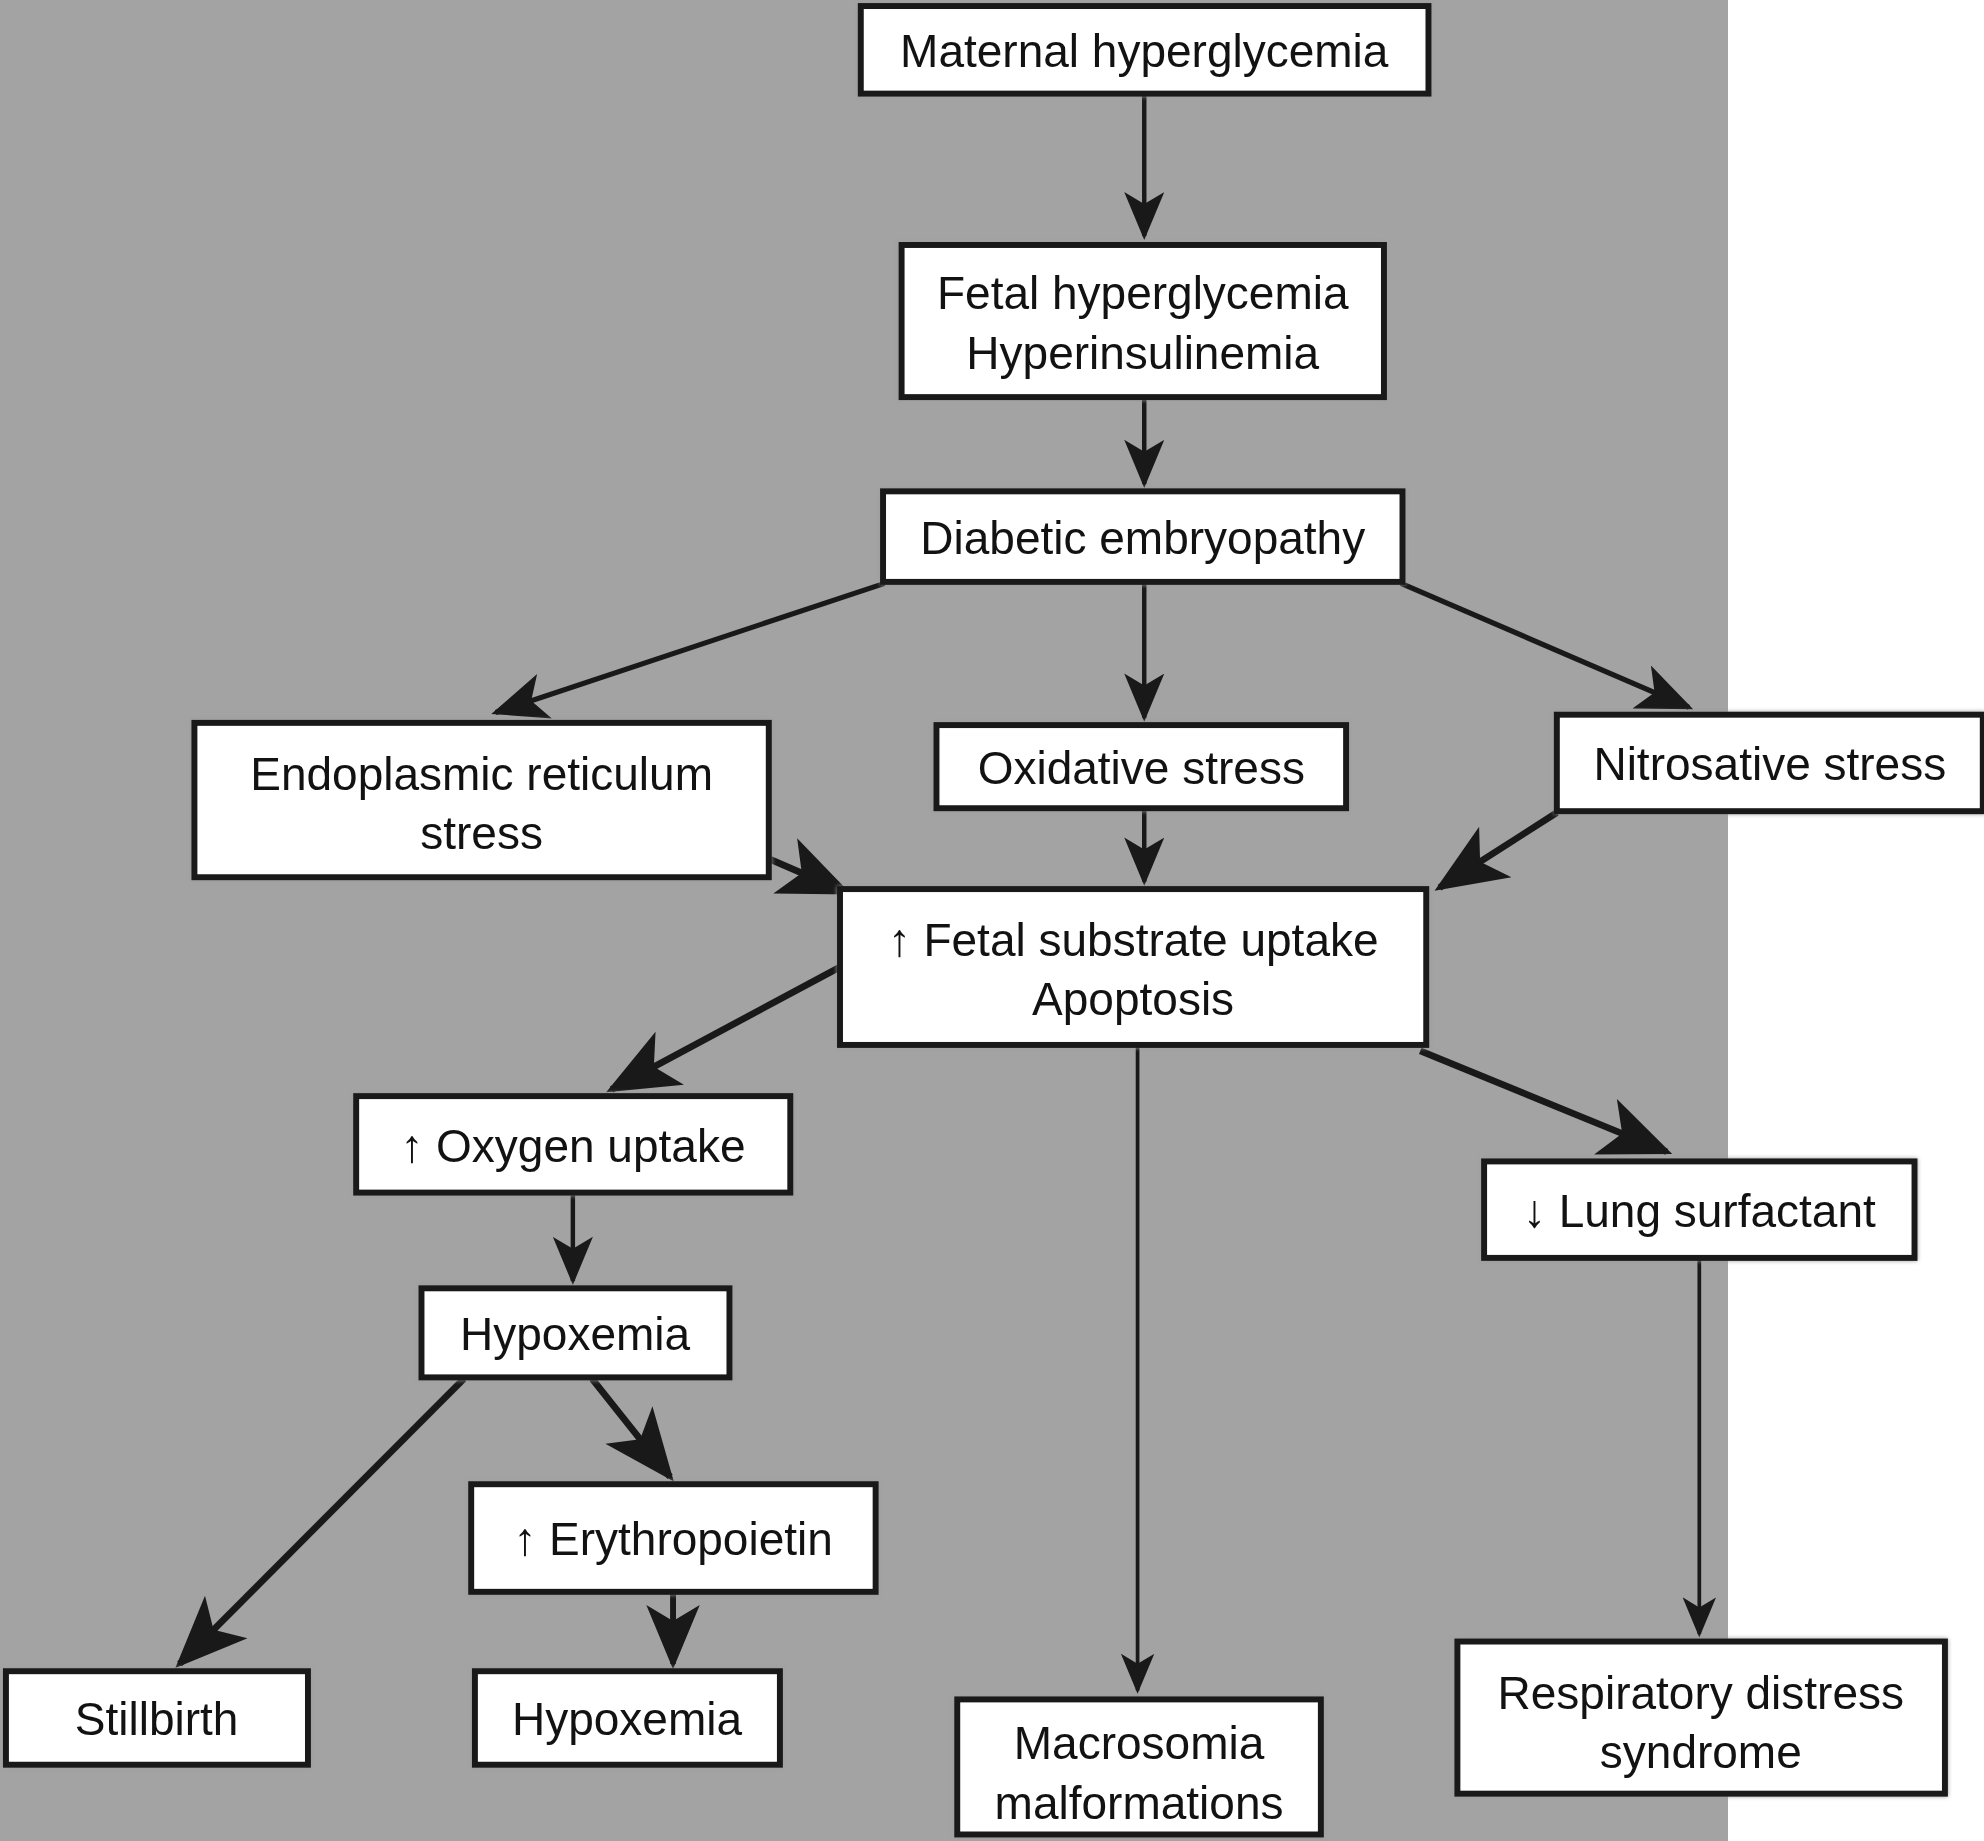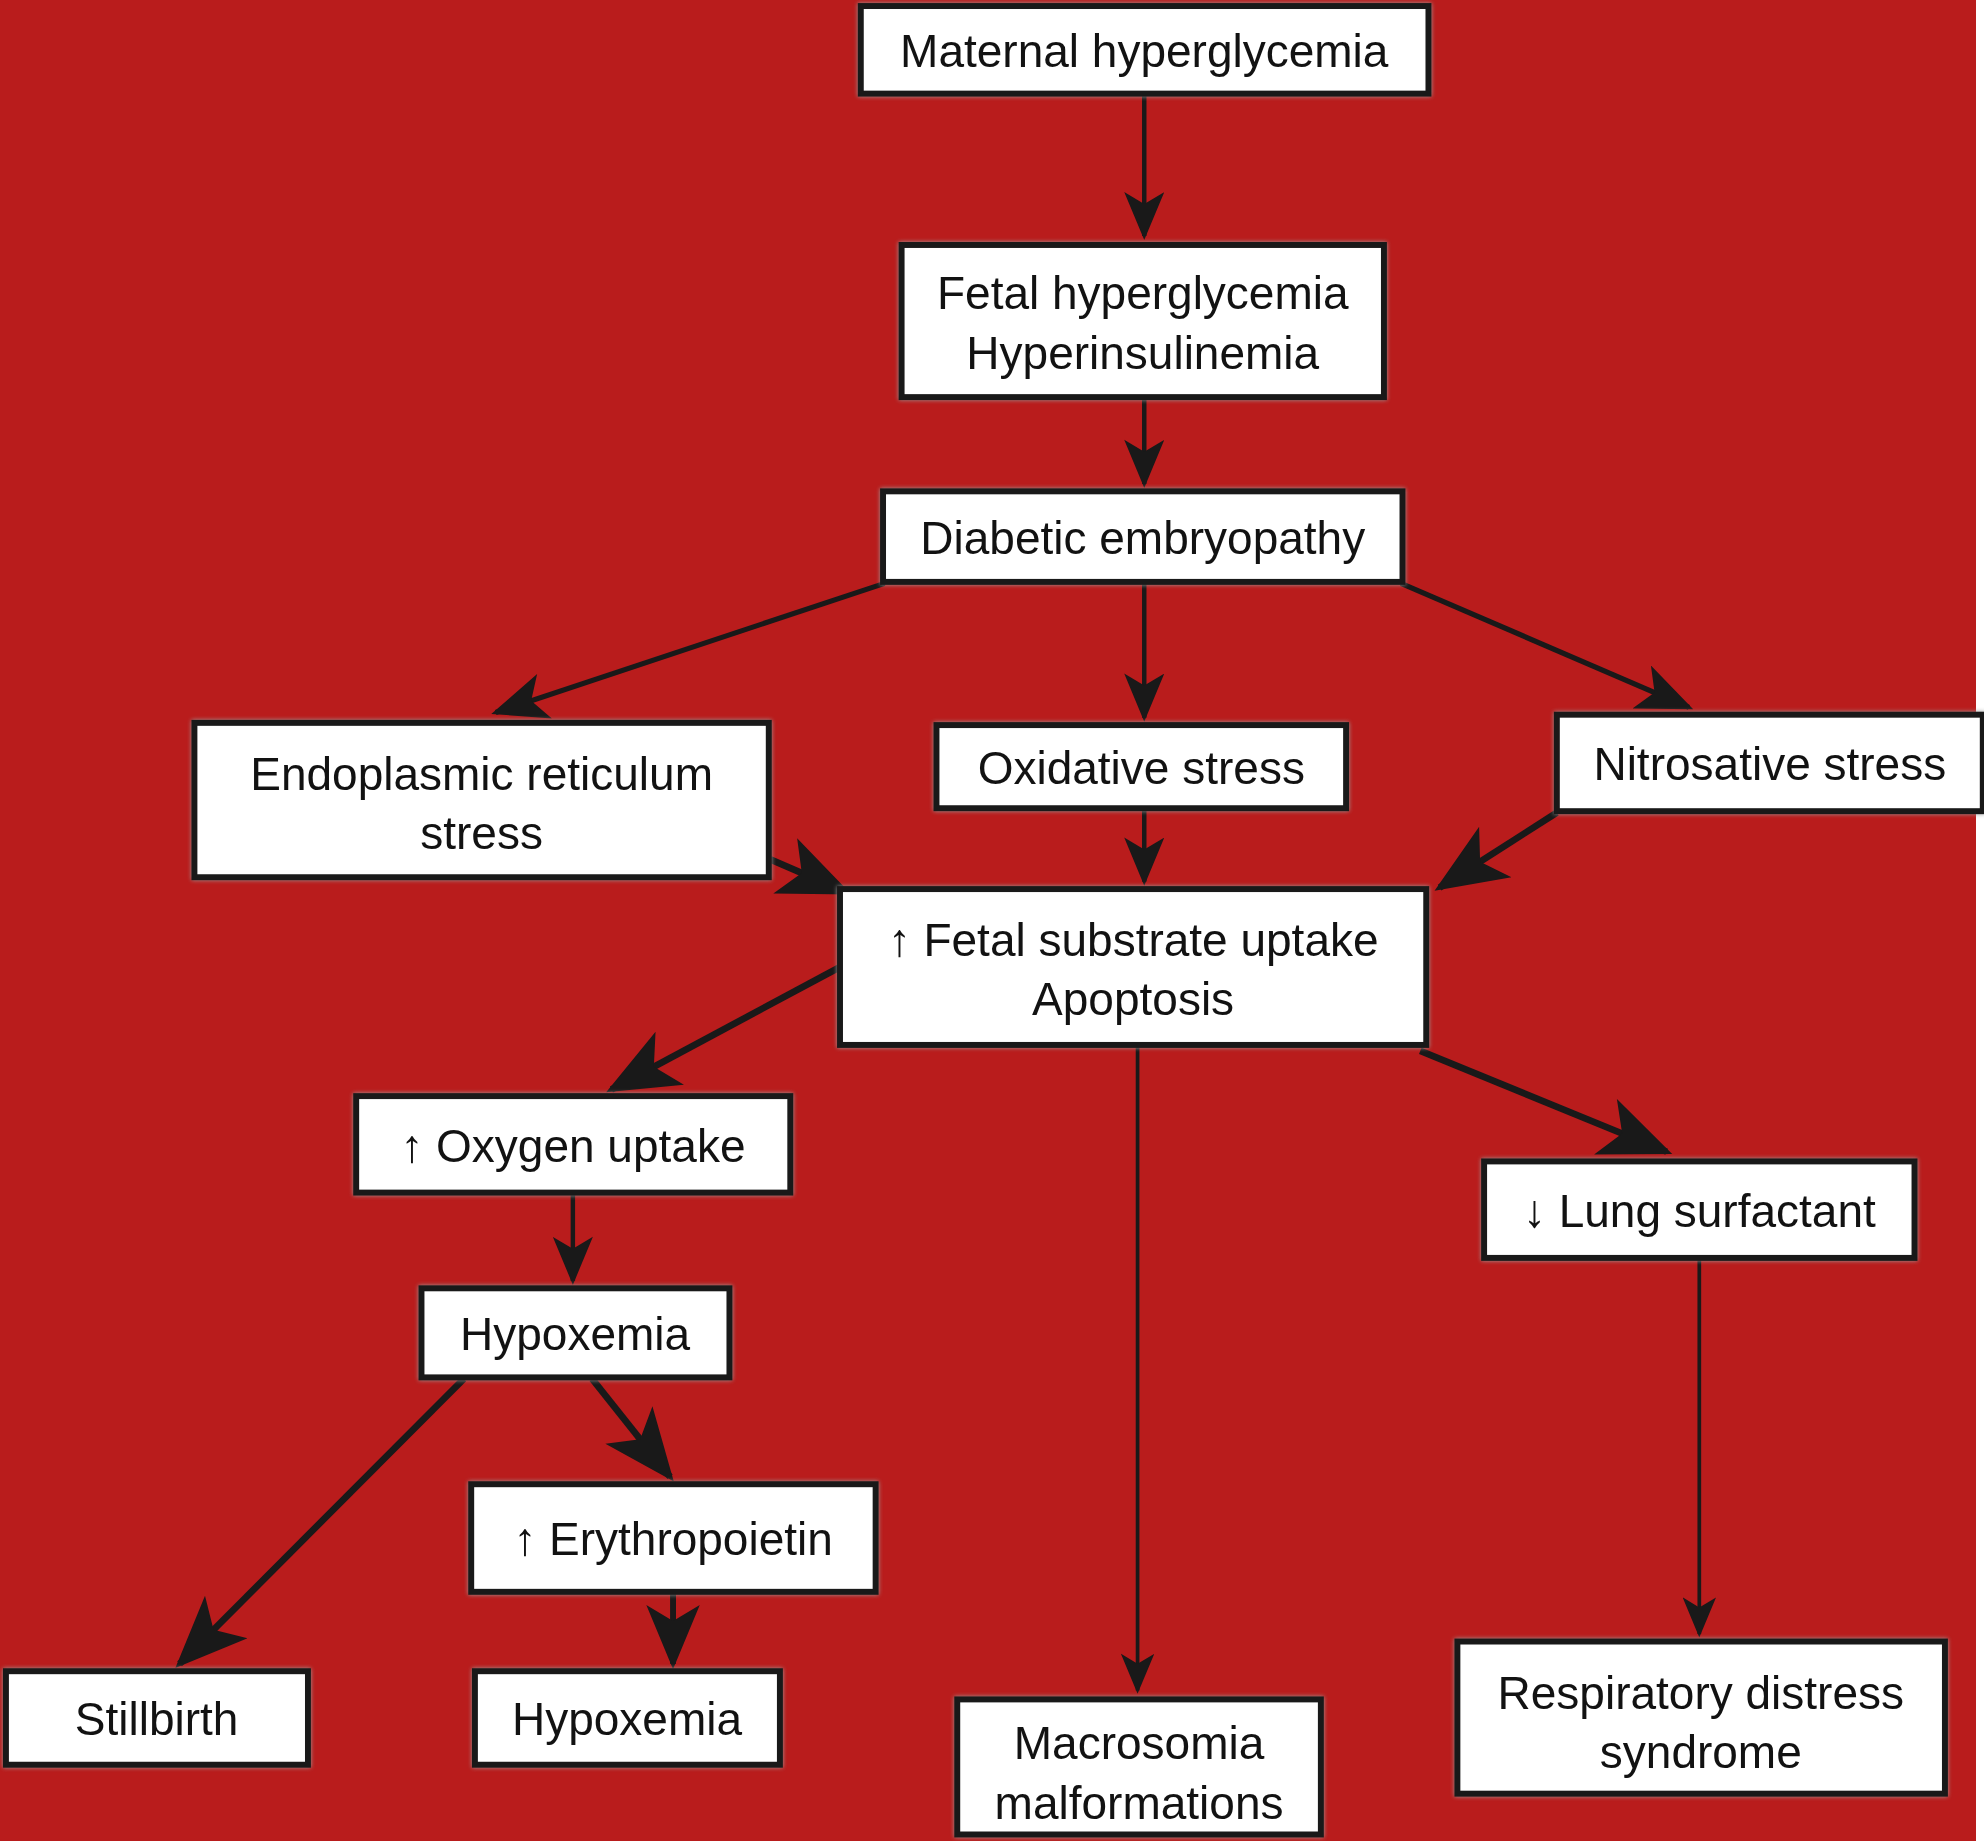--- a/index.html
+++ b/index.html
@@ -2,23 +2,23 @@
 <html style="font-size:12px"><head>
 <meta charset="utf-8">
 <style>
   html, body {
     margin: 0;
     padding: 0;
     background: #ffffff;
   }
   .stage {
     position: relative;
-    width: 1976px;
+    width: 1728px;
     height: 1842px;
-    background: #b91c1c;
+    background: #a3a3a3;
   }
   svg { display: block; }
   .box {
     fill: #ffffff;
     stroke: #191919;
     stroke-width: 8;
     filter: drop-shadow(0px 0px 3px #9c9c9c);
   }
   .lbl {
     font-family: "Liberation Sans", sans-serif;

